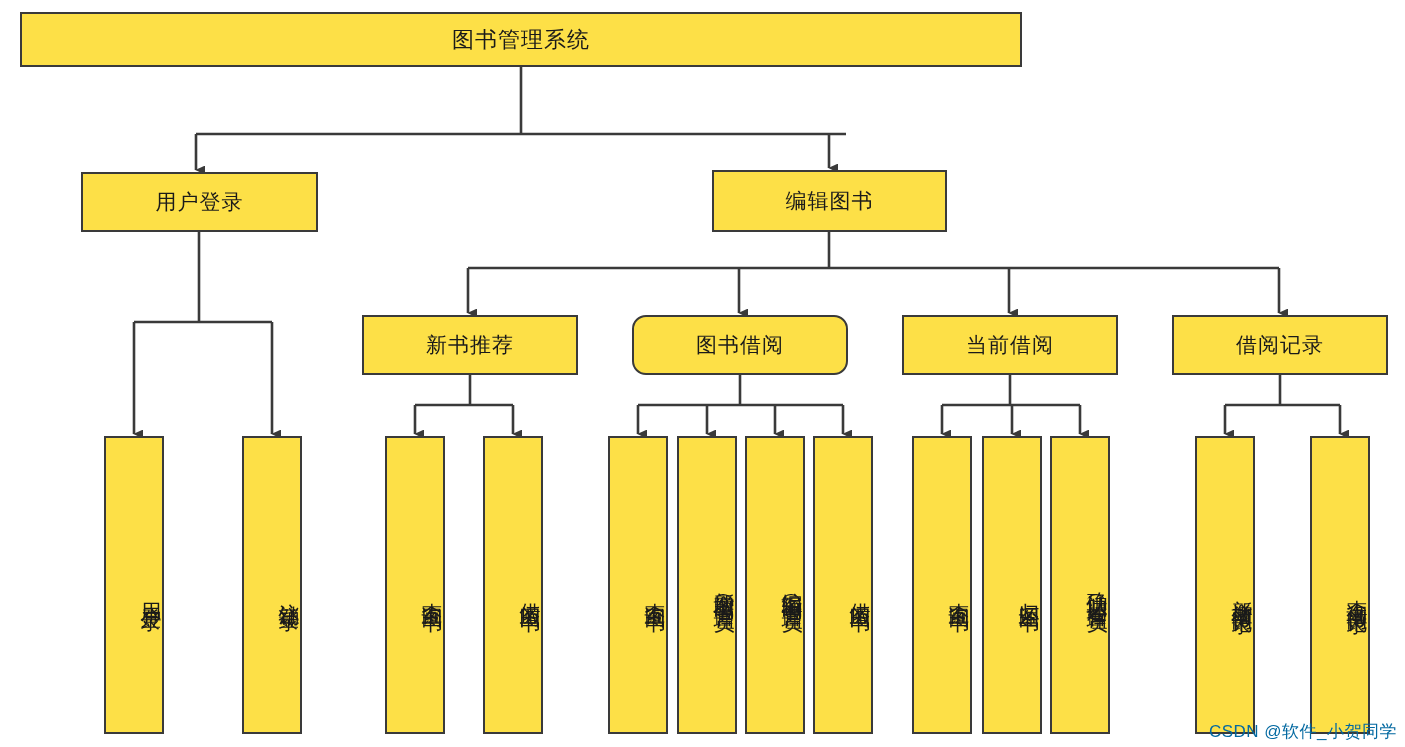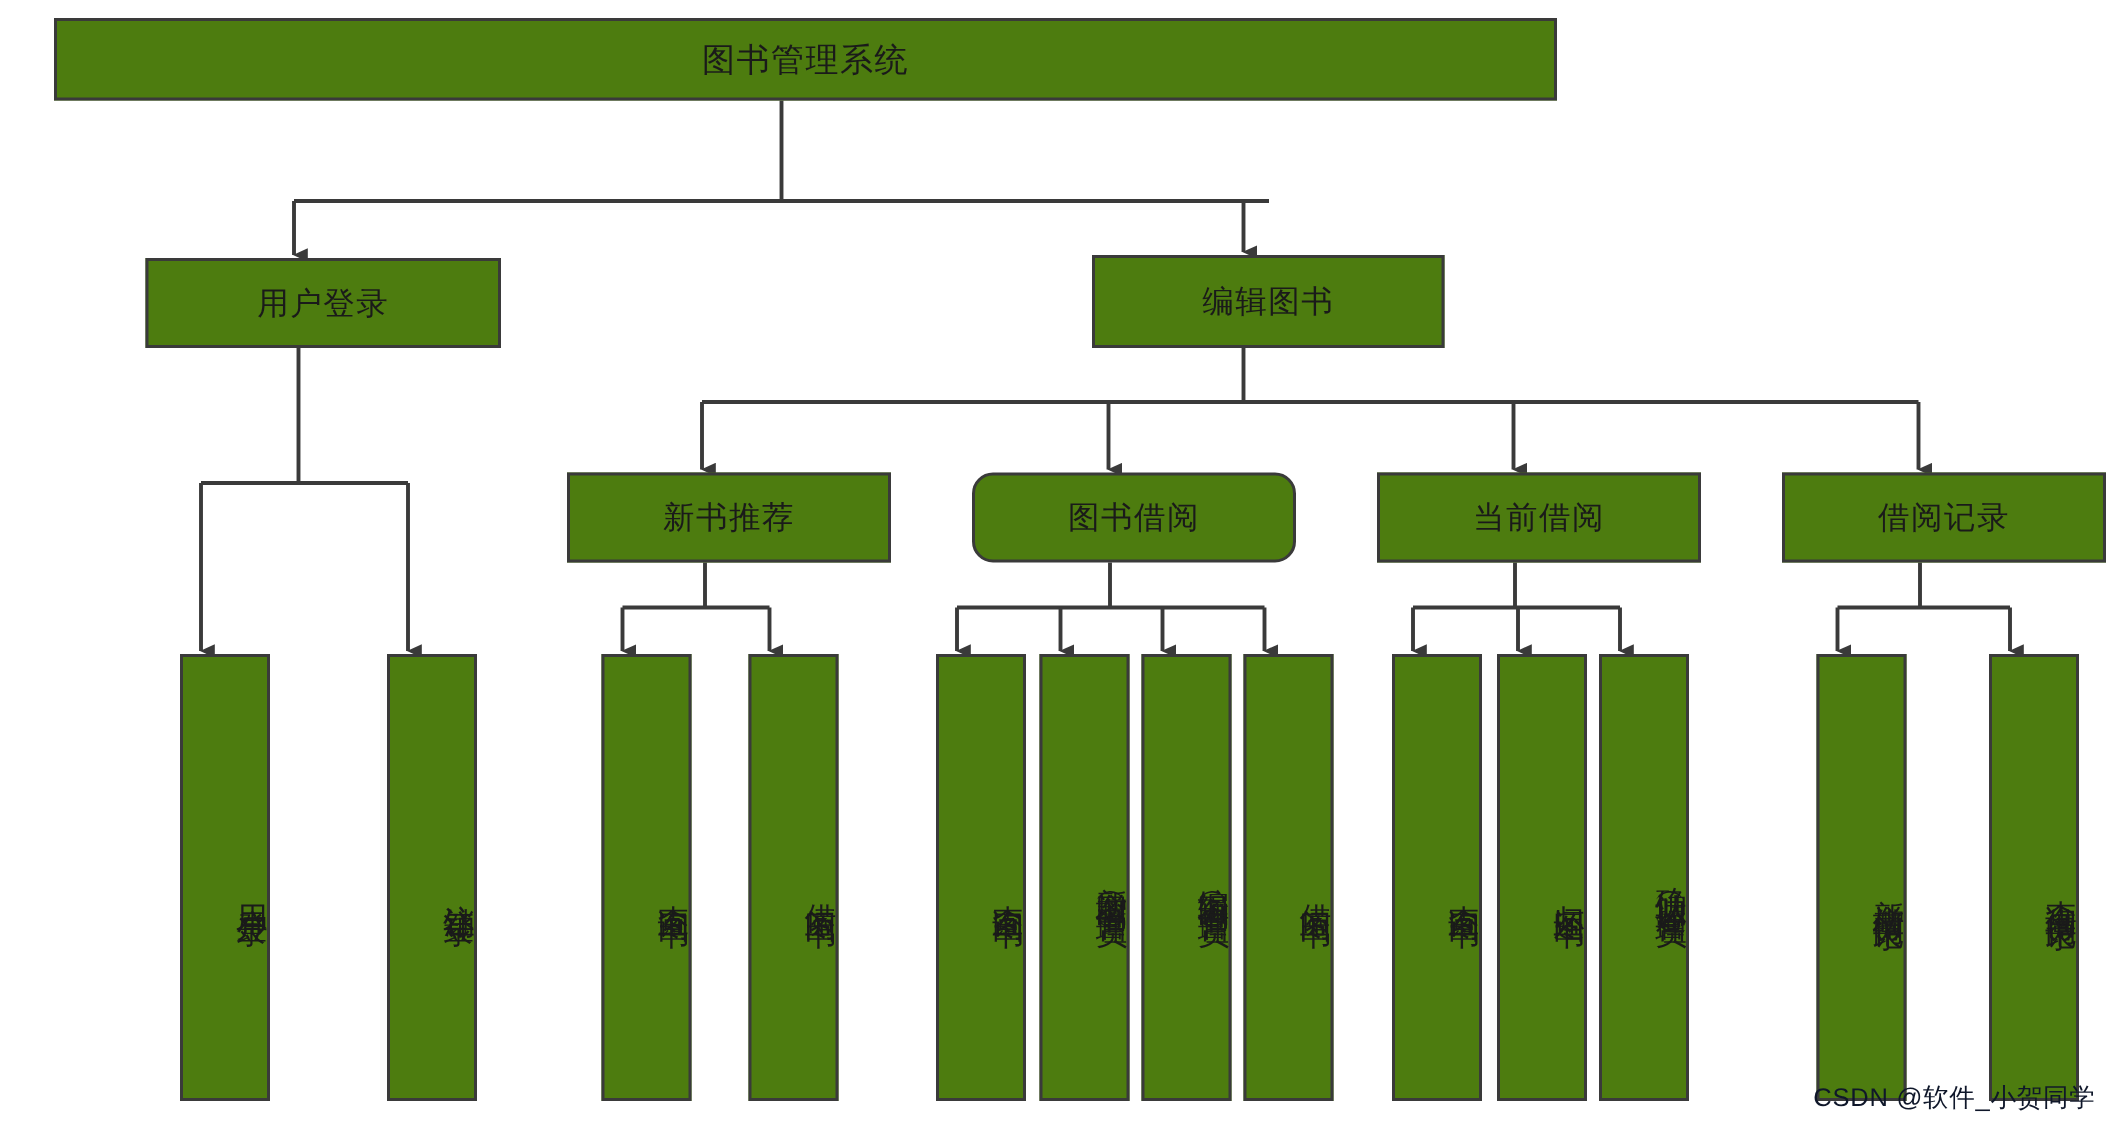--- a/index.html
+++ b/index.html
@@ -8,27 +8,26 @@
     background:#ffffff;
     font-family:"Liberation Sans","DejaVu Sans",sans-serif;
     overflow:hidden;
   }
   #canvas{position:relative;width:1405px;height:747px;}
   svg#edges{position:absolute;left:0;top:0;width:1405px;height:747px;}
 
   .node{
     position:absolute;
     box-sizing:border-box;
-    background:#4d7c0f;
+    background:#fde047;
     border:2.5px solid #3a3a3a;
     display:flex;
     align-items:center;
     justify-content:center;
     color:#1a1a1a;
-    margin-left:16px;
   }
   .node.h{
     font-size:21px;
     letter-spacing:1px;
   }
   .node.root{font-size:22px;}
   .node.v{
     writing-mode:vertical-rl;
     text-orientation:upright;
     align-items:flex-start;
@@ -43,21 +42,21 @@
     text-orientation:upright;
     white-space:nowrap;
   }
   .node.v.topalign{padding-top:6px;}
 
   #watermark{
     position:absolute;
     right:8px;
     bottom:4px;
     font-size:17px;
-    color:#0f172a;
+    color:#0369a1;
     white-space:nowrap;
     letter-spacing:0.5px;
   }
 </style>
 </head>
 <body>
 
 <div id="canvas">
 
   <svg id="edges" viewBox="0 0 1405 747">

